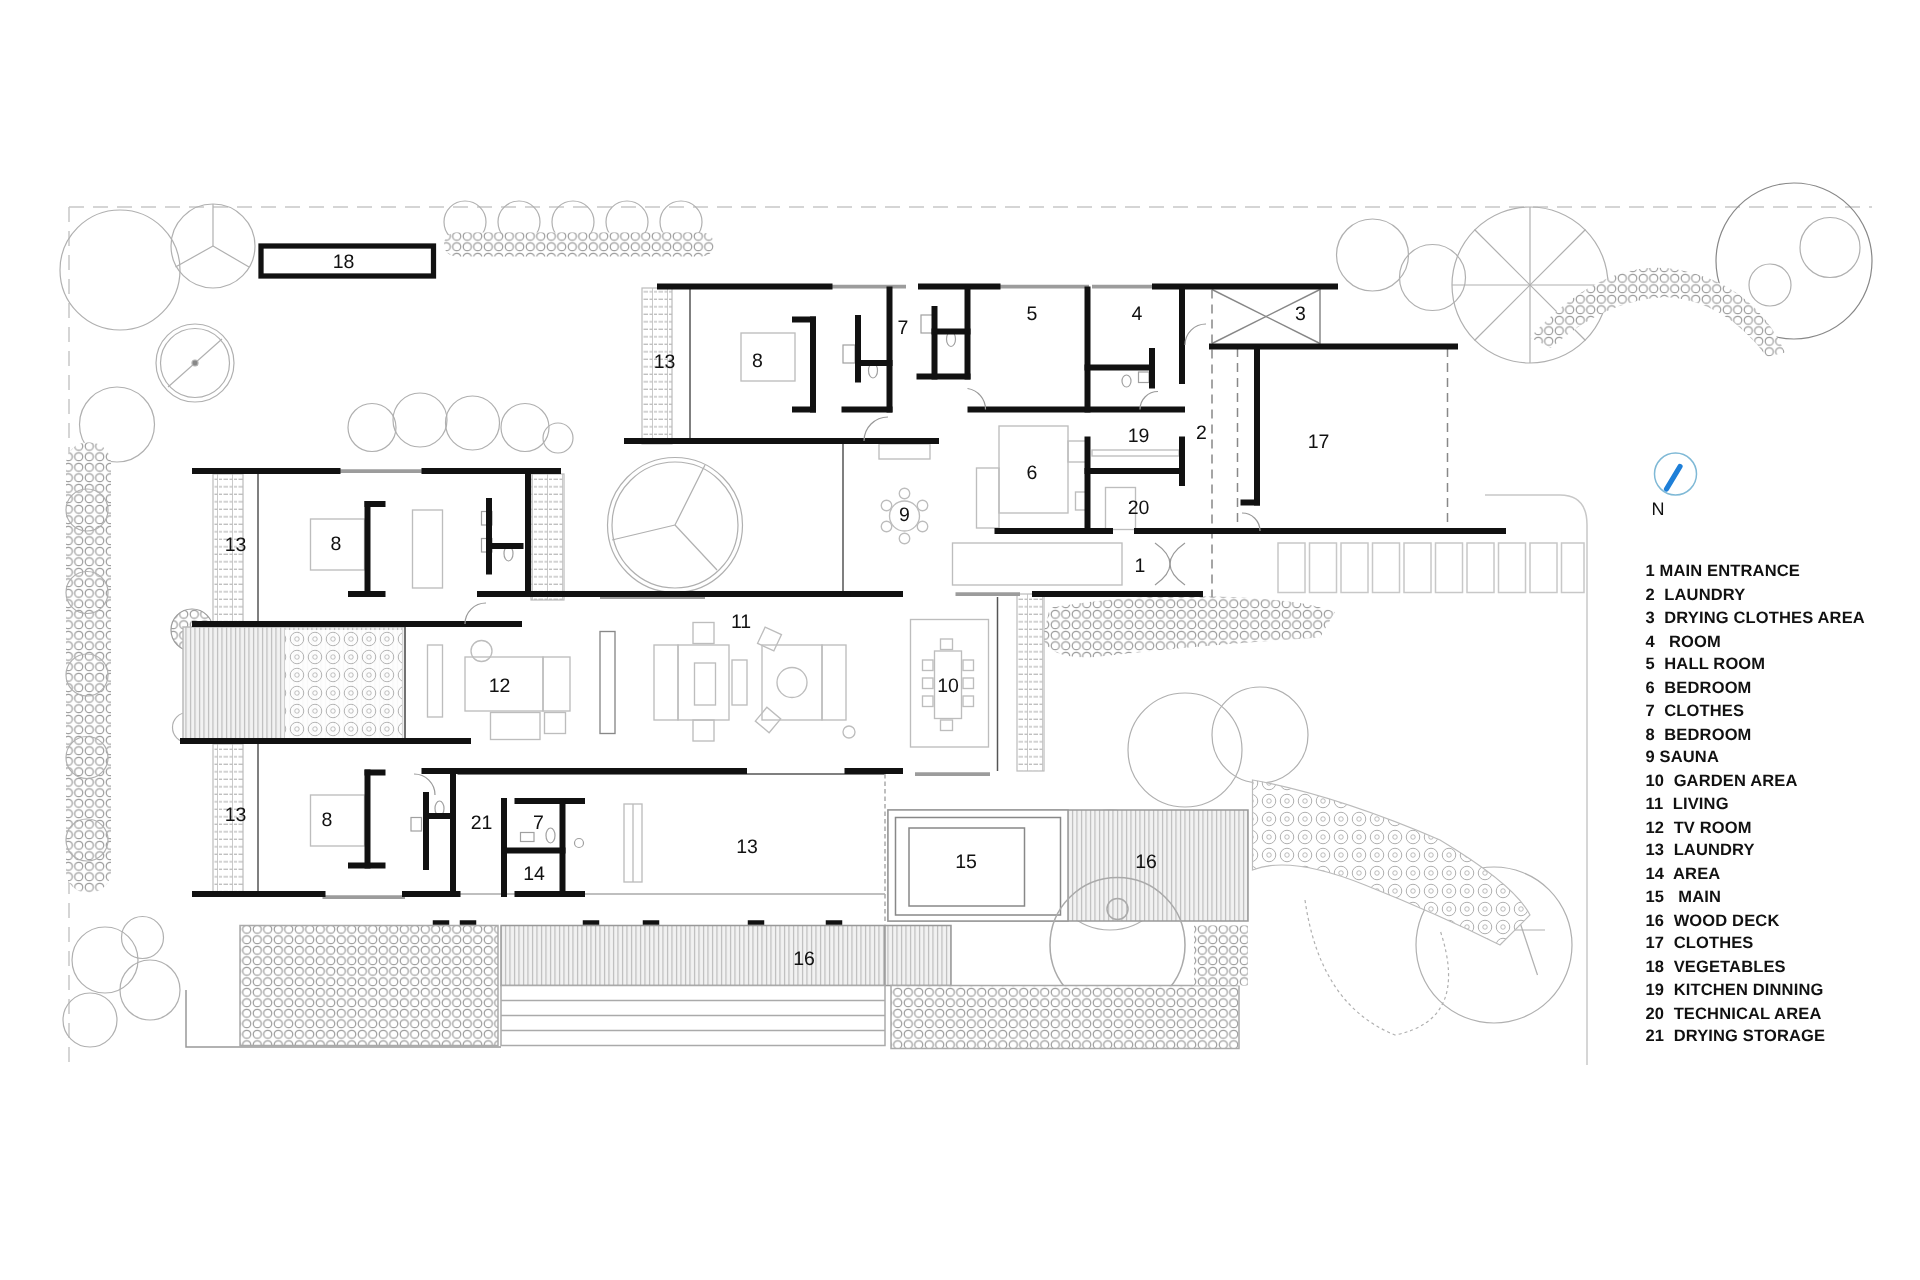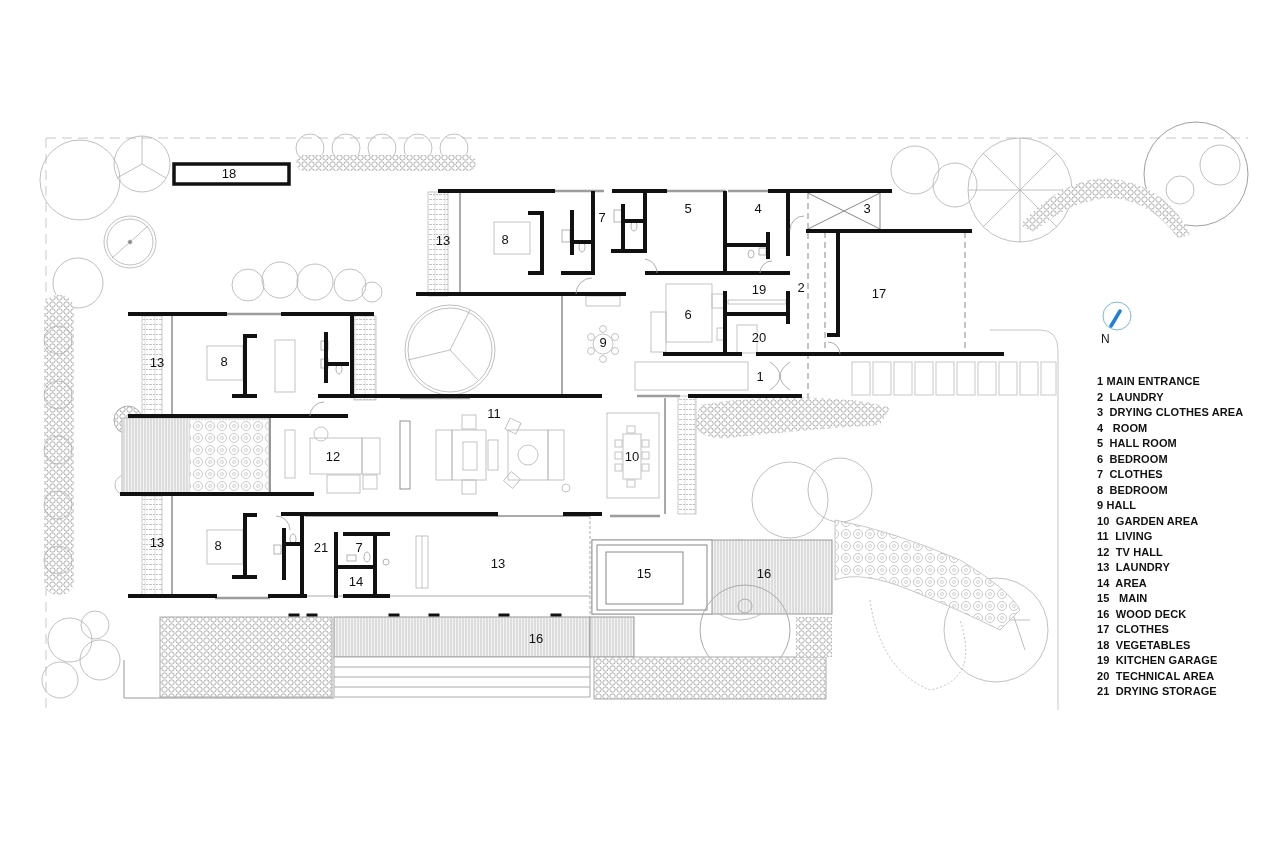--- a/index.html
+++ b/index.html
@@ -398,26 +398,26 @@
 
 <div class="legend">
   <div class="legend-item"><span>1</span> <span>MAIN ENTRANCE</span></div>
   <div class="legend-item"><span>2</span>&nbsp; <span>LAUNDRY</span></div>
   <div class="legend-item"><span>3</span>&nbsp; <span>DRYING CLOTHES AREA</span></div>
   <div class="legend-item"><span>4</span>&nbsp;&nbsp; <span>ROOM</span></div>
   <div class="legend-item"><span>5</span>&nbsp; <span>HALL ROOM</span></div>
   <div class="legend-item"><span>6</span>&nbsp; <span>BEDROOM</span></div>
   <div class="legend-item"><span>7</span>&nbsp; <span>CLOTHES</span></div>
   <div class="legend-item"><span>8</span>&nbsp; <span>BEDROOM</span></div>
-  <div class="legend-item"><span>9</span> <span>HALL</span></div>
+  <div class="legend-item"><span>9</span> <span>SAUNA</span></div>
   <div class="legend-item"><span>10</span>&nbsp; <span>GARDEN AREA</span></div>
   <div class="legend-item"><span>11</span>&nbsp; <span>LIVING</span></div>
-  <div class="legend-item"><span>12</span>&nbsp; <span>TV HALL</span></div>
+  <div class="legend-item"><span>12</span>&nbsp; <span>TV ROOM</span></div>
   <div class="legend-item"><span>13</span>&nbsp; <span>LAUNDRY</span></div>
   <div class="legend-item"><span>14</span>&nbsp; <span>AREA</span></div>
   <div class="legend-item"><span>15</span>&nbsp;&nbsp; <span>MAIN</span></div>
   <div class="legend-item"><span>16</span>&nbsp; <span>WOOD DECK</span></div>
   <div class="legend-item"><span>17</span>&nbsp; <span>CLOTHES</span></div>
   <div class="legend-item"><span>18</span>&nbsp; <span>VEGETABLES</span></div>
-  <div class="legend-item"><span>19</span>&nbsp; <span>KITCHEN GARAGE</span></div>
+  <div class="legend-item"><span>19</span>&nbsp; <span>KITCHEN DINNING</span></div>
   <div class="legend-item"><span>20</span>&nbsp; <span>TECHNICAL AREA</span></div>
   <div class="legend-item"><span>21</span>&nbsp; <span>DRYING STORAGE</span></div>
 </div>
 
 </body></html>

